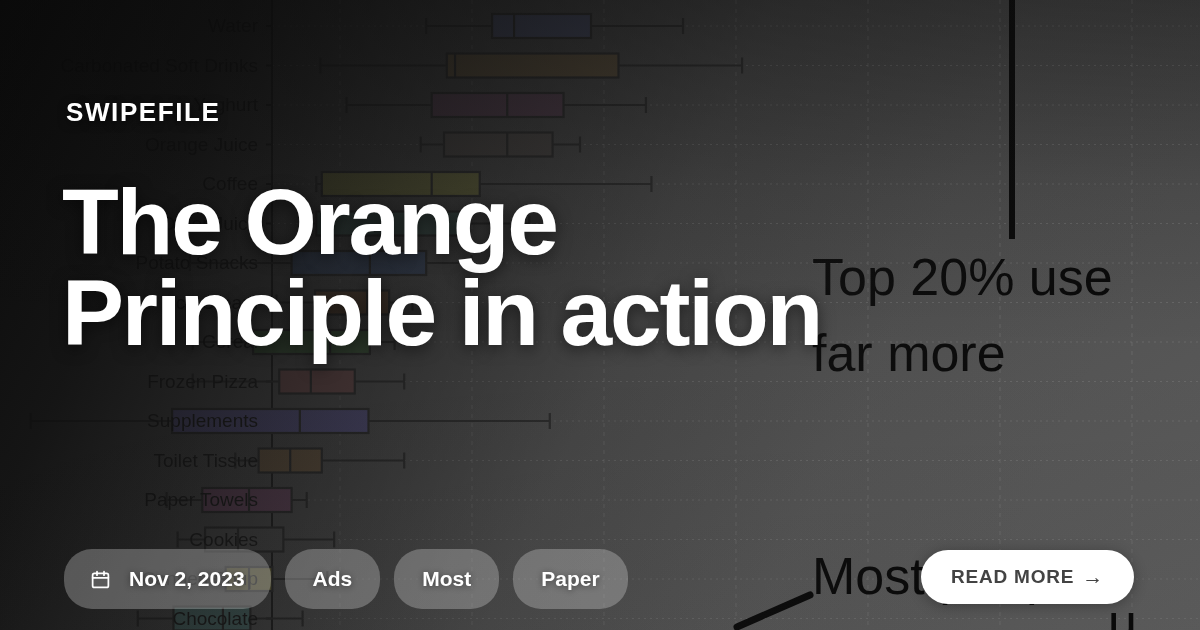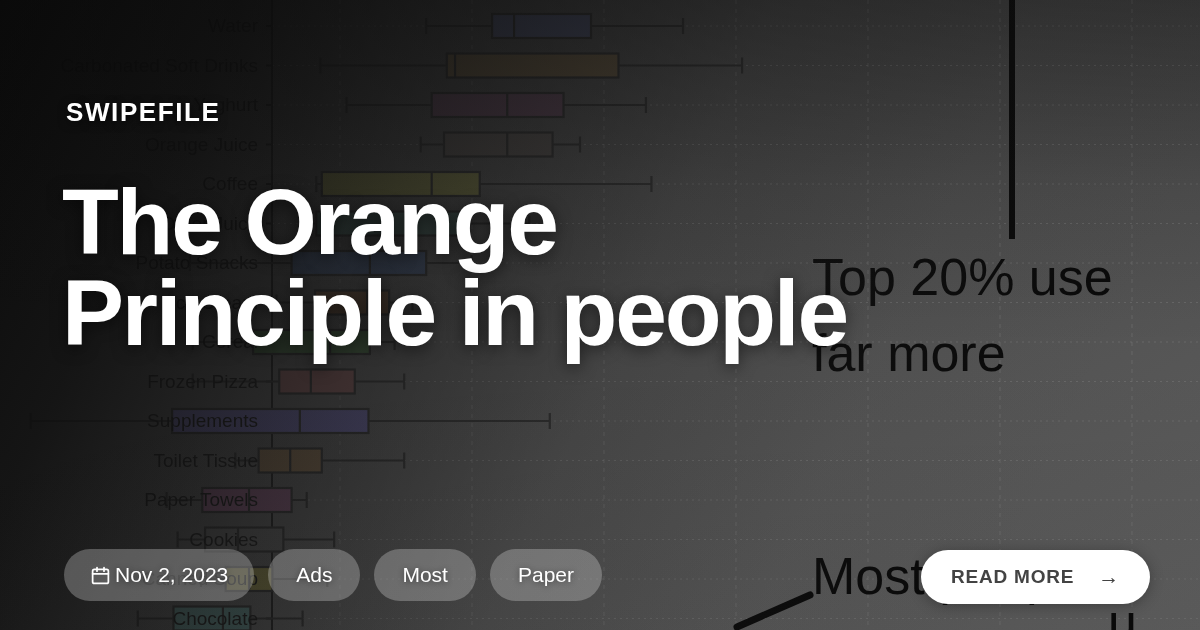--- a/index.html
+++ b/index.html
@@ -45,33 +45,33 @@
     text-shadow:0 3px 16px rgba(0,0,0,.55);
   }
   #headline .l { display:block; white-space:nowrap; }
 
   
   #meta-row {
     position:absolute; left:64px; top:514px;
     display:flex; align-items:center; gap:14px;
   }
   .pill {
-    display:flex; align-items:center; gap:4px;
-    height:52px; padding:0 28px; border-radius:28px;
+    display:flex; align-items:center; gap:18px;
+    height:60px; padding:0 28px; border-radius:28px;
     background:rgba(225,225,225,0.30);
-    color:#ffffff; font-size:21px; font-weight:normal;
+    color:#ffffff; font-size:21px; font-weight:bold;
     text-shadow:0 1px 6px rgba(0,0,0,.45);
     white-space:nowrap;
   }
   .pill.date { padding:0 26px; }
   .cal-icon { width:21px; height:21px; display:block; flex:0 0 auto; }
 
   #read-more {
     position:absolute; left:921px; top:515px;
-    display:flex; align-items:center; gap:24px;
+    display:flex; align-items:center; gap:8px;
     height:54px; padding:8px 30px; border-radius:27px;
     background:#ffffff; color:#434343;
     font-size:19px; font-weight:bold; letter-spacing:0.8px;
     box-shadow:0 2px 14px rgba(0,0,0,.30);
     white-space:nowrap;
   }
   #read-more .arrow { font-size:21px; font-weight:normal; }
 </style>
 </head>
 <body>
@@ -277,21 +277,21 @@
 
   <div id="scrim"></div>
   <div id="scrim2"></div>
 
   <div id="overlay">
 
     <div id="brand">SWIPEFILE</div>
 
     <div id="headline">
       <span class="l">The Orange</span>
-      <span class="l">Principle in people</span>
+      <span class="l">Principle in action</span>
     </div>
 
     <div id="meta-row">
       <div class="pill date">
         <svg class="cal-icon" viewBox="0 0 24 24" fill="none" stroke="#ffffff" stroke-width="2" stroke-linecap="round" stroke-linejoin="round">
           <rect x="3" y="5" width="18" height="16" rx="2"></rect>
           <line x1="3" y1="10" x2="21" y2="10"></line>
           <line x1="8" y1="3" x2="8" y2="7"></line>
           <line x1="16" y1="3" x2="16" y2="7"></line>
         </svg>

